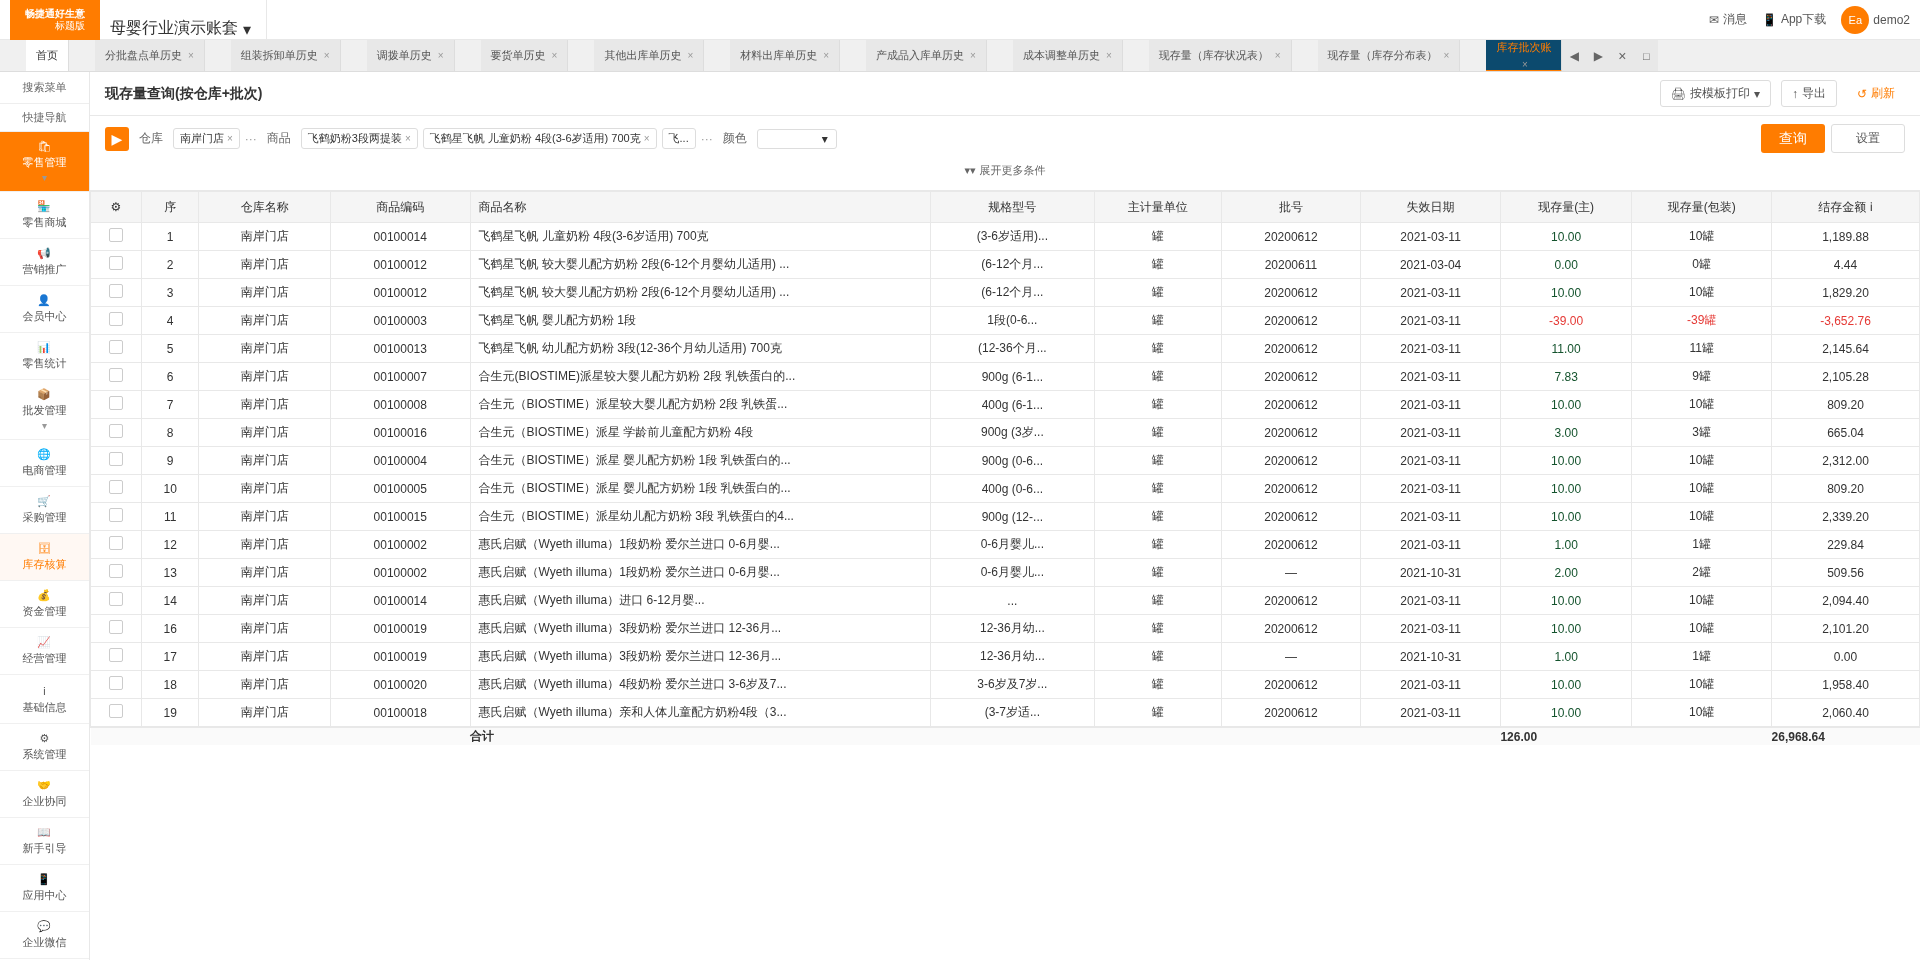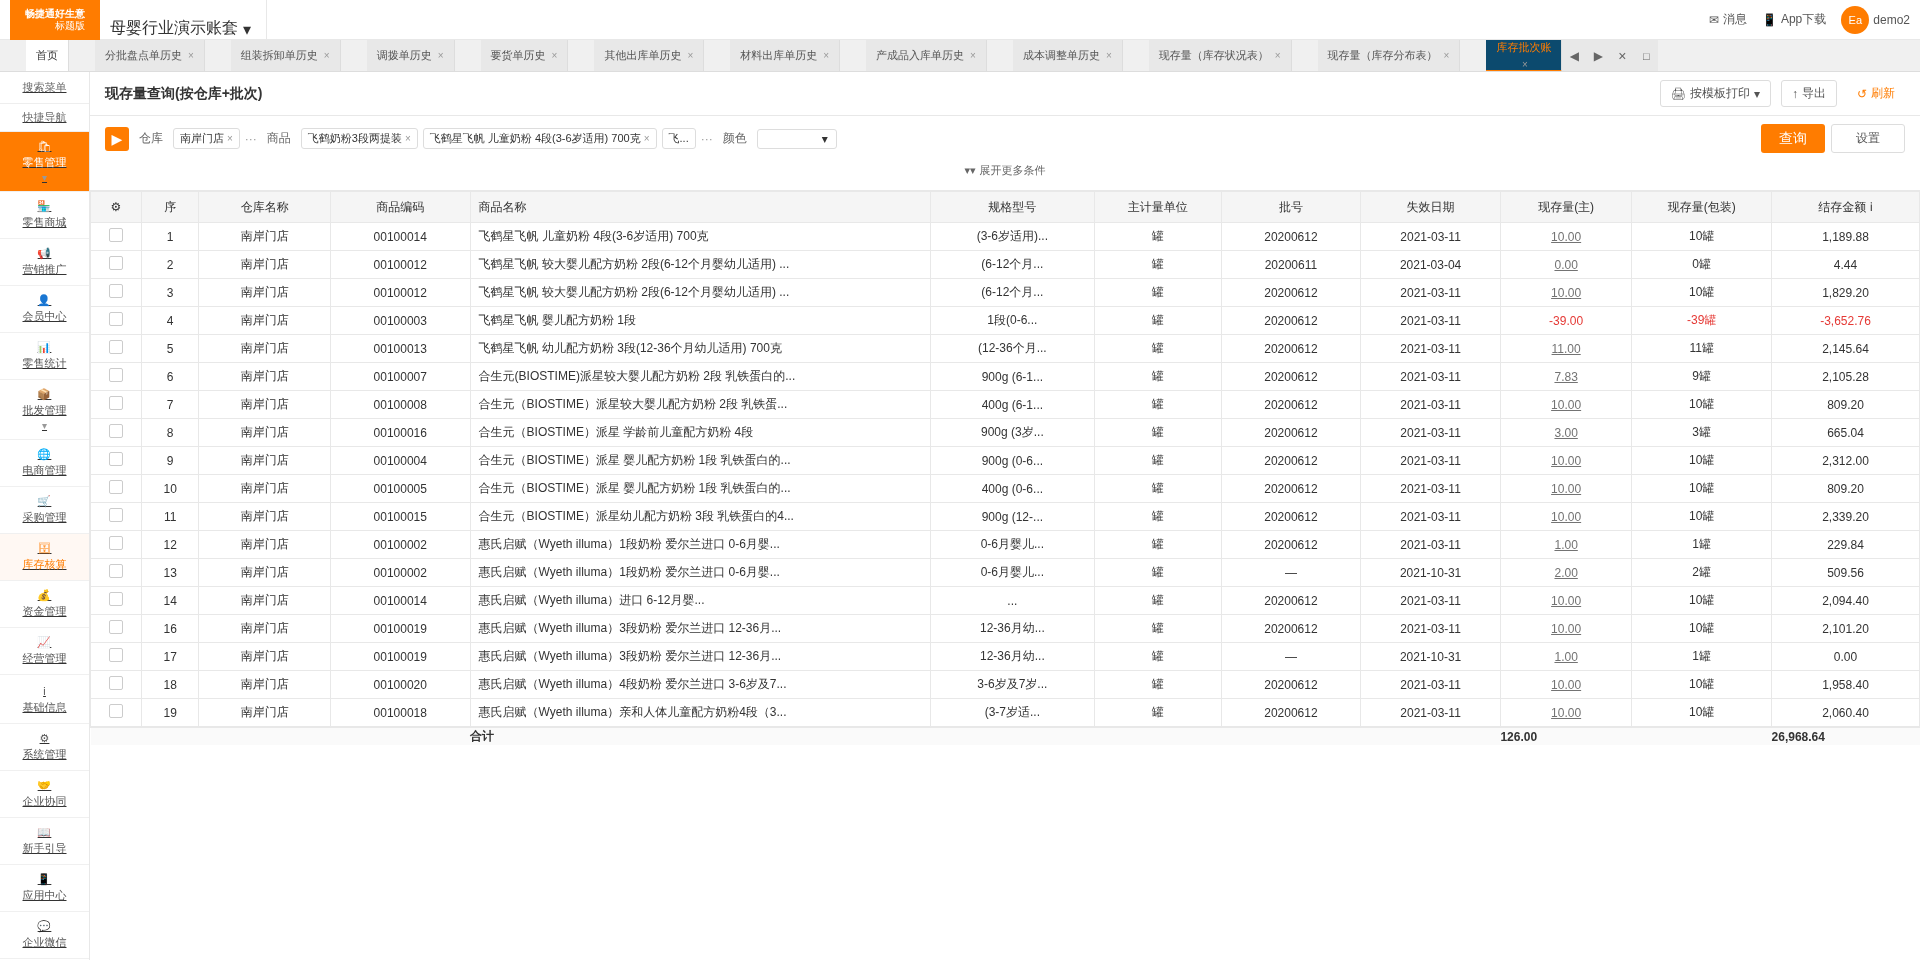--- a/index.html
+++ b/index.html
@@ -21,21 +21,21 @@
     .tab-item.active { background: #0c4a6e; color: #ff7c00; border-bottom: 2px solid #ff7c00; flex-direction: column; }
     .tab-item.home { background: #fff; color: #333; }
     .tab-close { font-size: 10px; color: #999; cursor: pointer; margin-left: 2px; }
     .tab-arrow { width: 24px; height: 32px; display: flex; align-items: center; justify-content: center; background: #e8e8e8; cursor: pointer; font-size: 12px; color: #666; flex-shrink: 0; }
     .tab-close-all { width: 24px; height: 32px; display: flex; align-items: center; justify-content: center; background: #e8e8e8; cursor: pointer; font-size: 14px; color: #666; flex-shrink: 0; }
 
     
     .main-layout { display: flex; height: calc(960px - 40px - 32px); }
 
     
-    .sidebar { width: 90px; background: #fff; border-right: 1px solid #e8e8e8; display: flex; flex-direction: column; flex-shrink: 0; text-decoration: underline; }
+    .sidebar { width: 90px; background: #fff; border-right: 1px solid #e8e8e8; display: flex; flex-direction: column; flex-shrink: 0; }
     .search-menu { padding: 8px 5px; border-bottom: 1px solid #eee; text-align: center; color: #666; font-size: 11px; cursor: pointer; }
     .nav-shortcut { padding: 6px 5px; border-bottom: 1px solid #eee; text-align: center; color: #666; font-size: 11px; cursor: pointer; }
     .sidebar-item { display: flex; align-items: center; justify-content: center; flex-direction: column; padding: 8px 5px; cursor: pointer; color: #555; font-size: 11px; border-bottom: 1px solid #f0f0f0; gap: 2px; }
     .sidebar-item.active { background: #ff7c00; color: #fff; }
     .sidebar-arrow { display: flex; align-items: center; justify-content: center; color: #999; font-size: 10px; }
 
     
     .content { flex: 1; display: flex; flex-direction: column; overflow: hidden; }
 
     
@@ -62,21 +62,21 @@
     .btn-query { padding: 5px 18px; background: #ff7c00; color: #fff; border: none; border-radius: 3px; cursor: pointer; font-size: 14px; }
     .btn-settings { padding: 5px 24px; background: #fff; color: #555; border: 1px solid #ddd; border-radius: 3px; cursor: pointer; font-size: 12px; }
 
     
     .table-container { flex: 1; overflow: auto; background: #fff; }
     table { width: 100%; border-collapse: collapse; font-size: 12px; }
     thead th { background: #f5f5f5; border: 1px solid #e8e8e8; padding: 6px 8px; text-align: center; color: #333; font-weight: normal; white-space: nowrap; position: sticky; top: 0; z-index: 1; }
     tbody td { border: 1px solid #e8e8e8; padding: 5px 8px; text-align: center; color: #333; }
     .td-left { text-align: left; }
     .text-red { color: #e53935; }
-    .text-link { color: #737373; text-decoration: underline; cursor: pointer; text-align: center; }
+    .text-link { color: #14532d; cursor: pointer; text-align: center; }
     .col-check { width: 30px; }
     .col-no { width: 35px; }
     .col-warehouse { width: 80px; }
     .col-code { width: 85px; }
     .col-name { width: 280px; text-align: left; }
     .col-spec { width: 100px; }
     .col-unit { width: 75px; }
     .col-batch { width: 85px; }
     .col-expire { width: 85px; }
     .col-stock-main { width: 80px; }

